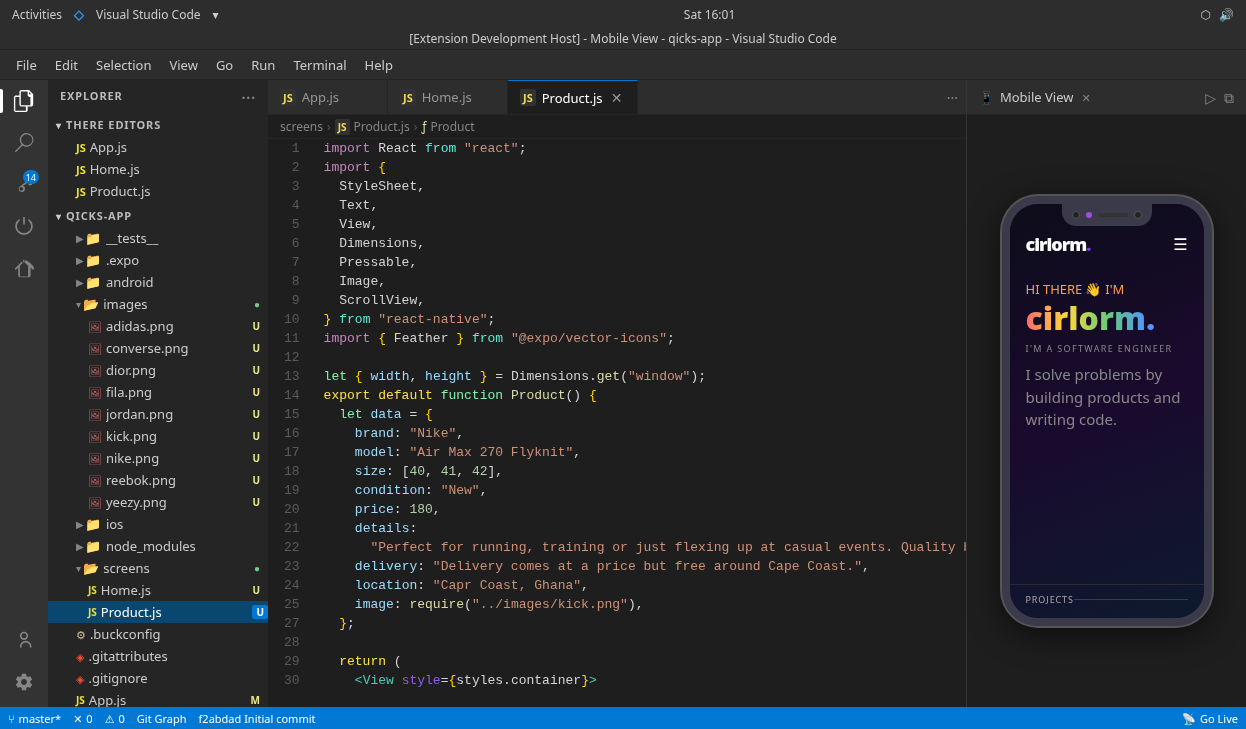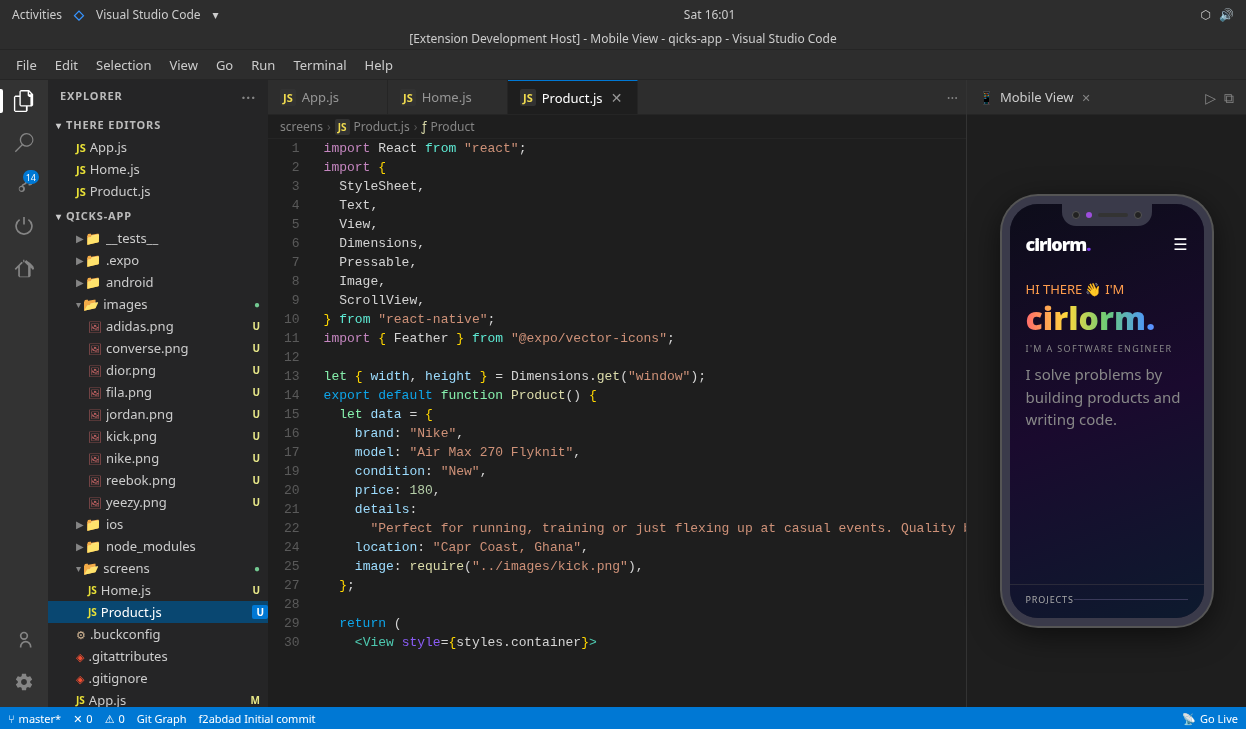--- a/index.html
+++ b/index.html
@@ -275,21 +275,21 @@
       white-space: nowrap;
     }
     .line-code {
       padding: 0 8px;
       white-space: pre;
       color: #d4d4d4;
     }
 
     
     .kw { color: #86efac; }
-    .kw2 { color: #0ea5e9; }
+    .kw2 { color: #fde047; }
     .str { color: #ce9178; }
     .fn { color: #dcdcaa; }
     .var { color: #9cdcfe; }
     .num { color: #b5cea8; }
     .brk { color: #ffd700; }
     .prop { color: #9cdcfe; }
     .import-kw { color: #c586c0; }
     .from-kw { color: #5eead4; }
     .jsx-tag { color: #4ec9b0; }
     .jsx-attr { color: #8b5cf6; }
@@ -776,34 +776,42 @@
             </tr>
             <tr>
               <td class="line-num">16</td>
               <td class="line-code">    <span class="prop">brand</span>: <span class="str">"Nike"</span>,</td>
             </tr>
             <tr>
               <td class="line-num">17</td>
               <td class="line-code">    <span class="prop">model</span>: <span class="str">"Air Max 270 Flyknit"</span>,</td>
             </tr>
             <tr>
+              <td class="line-num">18</td>
+              <td class="line-code">    <span class="prop">size</span>: [<span class="num">40</span>, <span class="num">41</span>, <span class="num">42</span>],</td>
+            </tr>
+            <tr>
               <td class="line-num">19</td>
               <td class="line-code">    <span class="prop">condition</span>: <span class="str">"New"</span>,</td>
             </tr>
             <tr>
               <td class="line-num">20</td>
               <td class="line-code">    <span class="prop">price</span>: <span class="num">180</span>,</td>
             </tr>
             <tr>
               <td class="line-num">21</td>
               <td class="line-code">    <span class="prop">details</span>:</td>
             </tr>
             <tr>
               <td class="line-num">22</td>
               <td class="line-code">      <span class="str">"Perfect for running, training or just flexing up at casual events. Quality build from Nike."</span>,</td>
+            </tr>
+            <tr>
+              <td class="line-num">23</td>
+              <td class="line-code">    <span class="prop">delivery</span>: <span class="str">"Delivery comes at a price but free around Cape Coast."</span>,</td>
             </tr>
             <tr>
               <td class="line-num">24</td>
               <td class="line-code">    <span class="prop">location</span>: <span class="str">"Capr Coast, Ghana"</span>,</td>
             </tr>
             <tr>
               <td class="line-num">25</td>
               <td class="line-code">    <span class="prop">image</span>: <span class="fn">require</span>(<span class="str">"../images/kick.png"</span>),</td>
             </tr>
             <tr>

